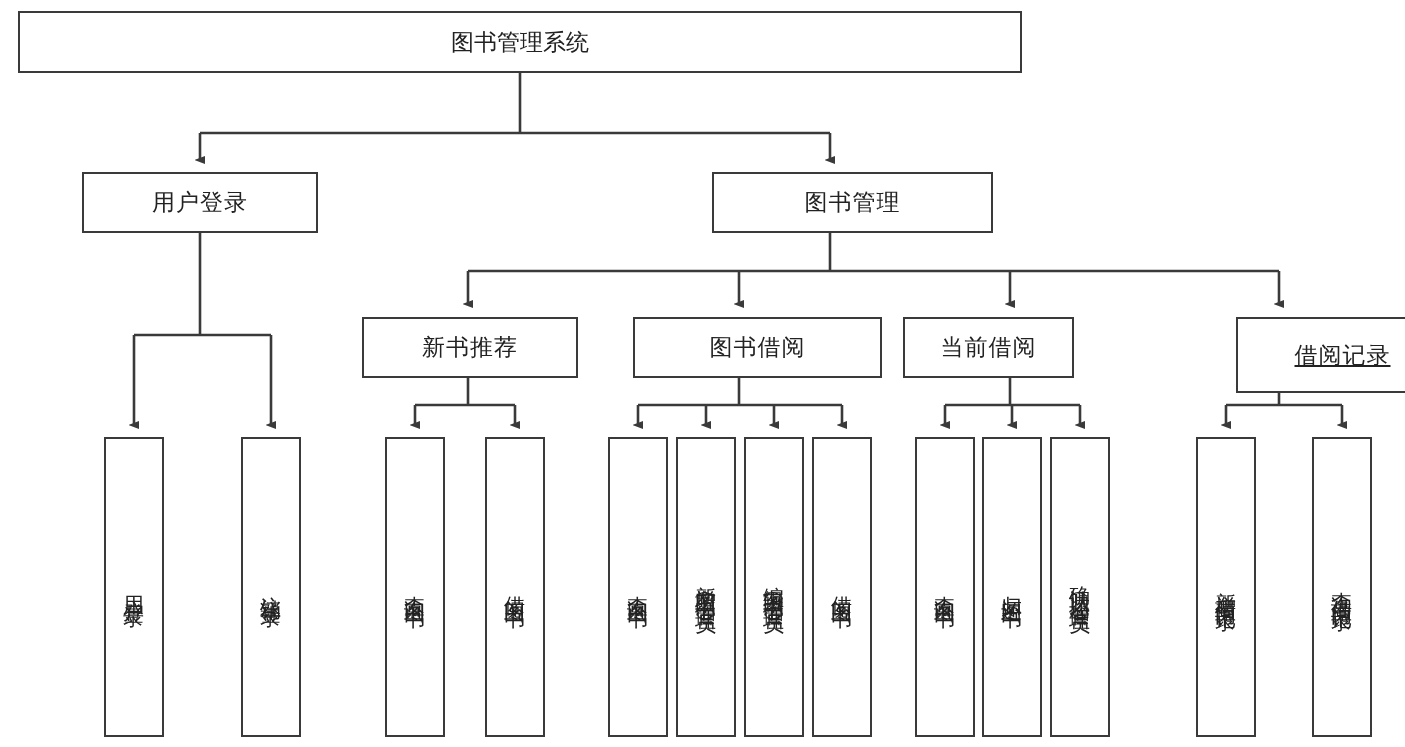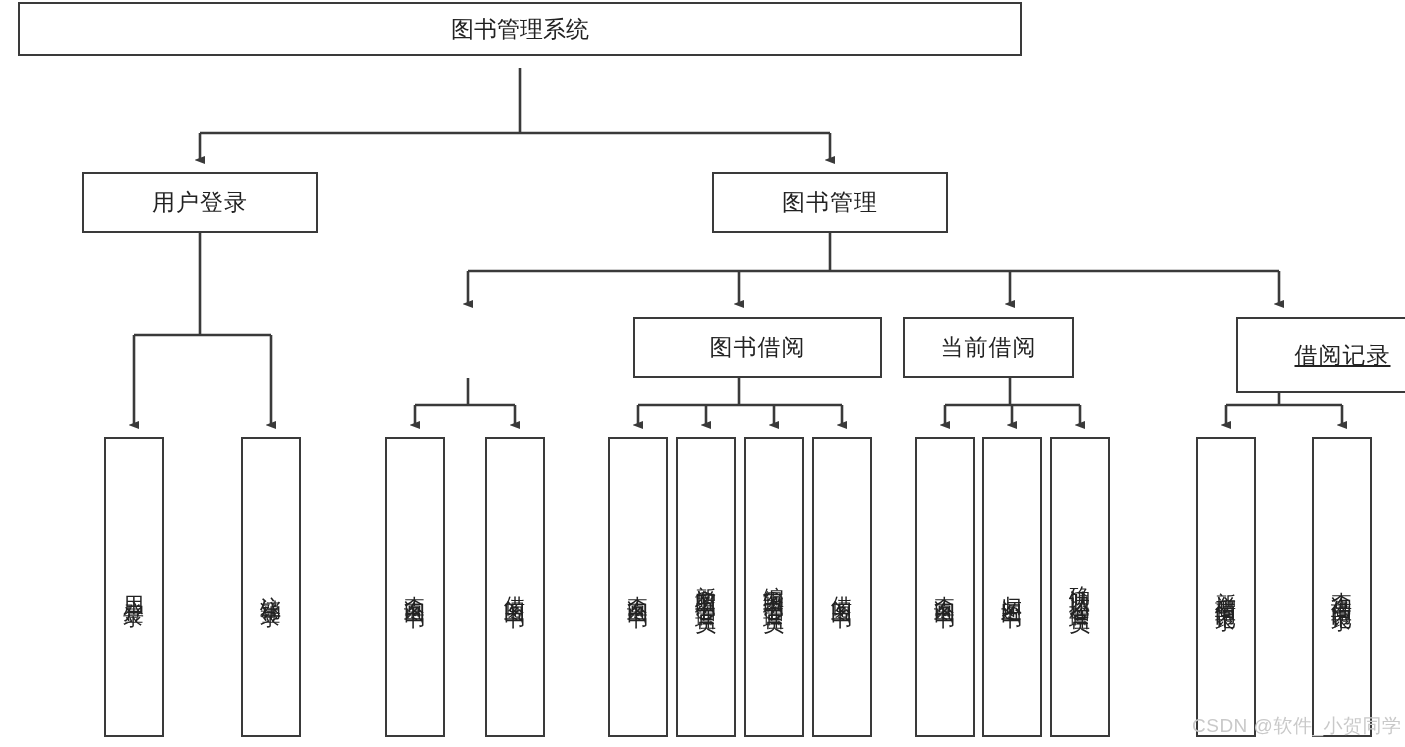--- a/index.html
+++ b/index.html
@@ -88,31 +88,34 @@
       <path d="M1012,405 L1012,425" marker-end="url(#arw)"></path>
       <path d="M1080,405 L1080,425" marker-end="url(#arw)"></path>
 
       <path d="M1279,378 L1279,405"></path>
       <path d="M1226,405 L1342,405"></path>
       <path d="M1226,405 L1226,425" marker-end="url(#arw)"></path>
       <path d="M1342,405 L1342,425" marker-end="url(#arw)"></path>
     </g>
   </svg>
 
-  <div class="node root" style="left:18px;top:2px;width:1004px;height:54px;">
+  <div class="node root" style="left:18px;top:11px;width:1004px;height:62px;">
     <span>图书管理系统</span>
   </div>
 
   <div class="node h" style="left:82px;top:172px;width:236px;height:61px;">
     <span>用户登录</span>
   </div>
-  <div class="node h" style="left:712px;top:172px;width:236px;height:61px;">
+  <div class="node h" style="left:712px;top:172px;width:281px;height:61px;">
     <span>图书管理</span>
   </div>
 
+  <div class="node h" style="left:362px;top:317px;width:216px;height:61px;">
+    <span>新书推荐</span>
+  </div>
   <div class="node h" style="left:633px;top:317px;width:249px;height:61px;">
     <span>图书借阅</span>
   </div>
   <div class="node h" style="left:903px;top:317px;width:171px;height:61px;">
     <span>当前借阅</span>
   </div>
   <div class="node h" style="left:1236px;top:317px;width:213px;height:76px;text-decoration:underline;">
     <span>借阅记录</span>
   </div>
 
@@ -153,15 +156,14 @@
     <span class="vtext">确认归还（管理员）</span>
   </div>
 
   <div class="leaf" style="left:1196px;top:437px;width:60px;height:300px;">
     <span class="vtext">新增借阅记录</span>
   </div>
   <div class="leaf" style="left:1312px;top:437px;width:60px;height:300px;">
     <span class="vtext">查询借阅记录</span>
   </div>
 
-  <div class="watermark" style="left:1192px;top:713px;">CSDN @软件_小贺同学</div>
 
 </div>
 
 </body></html>

